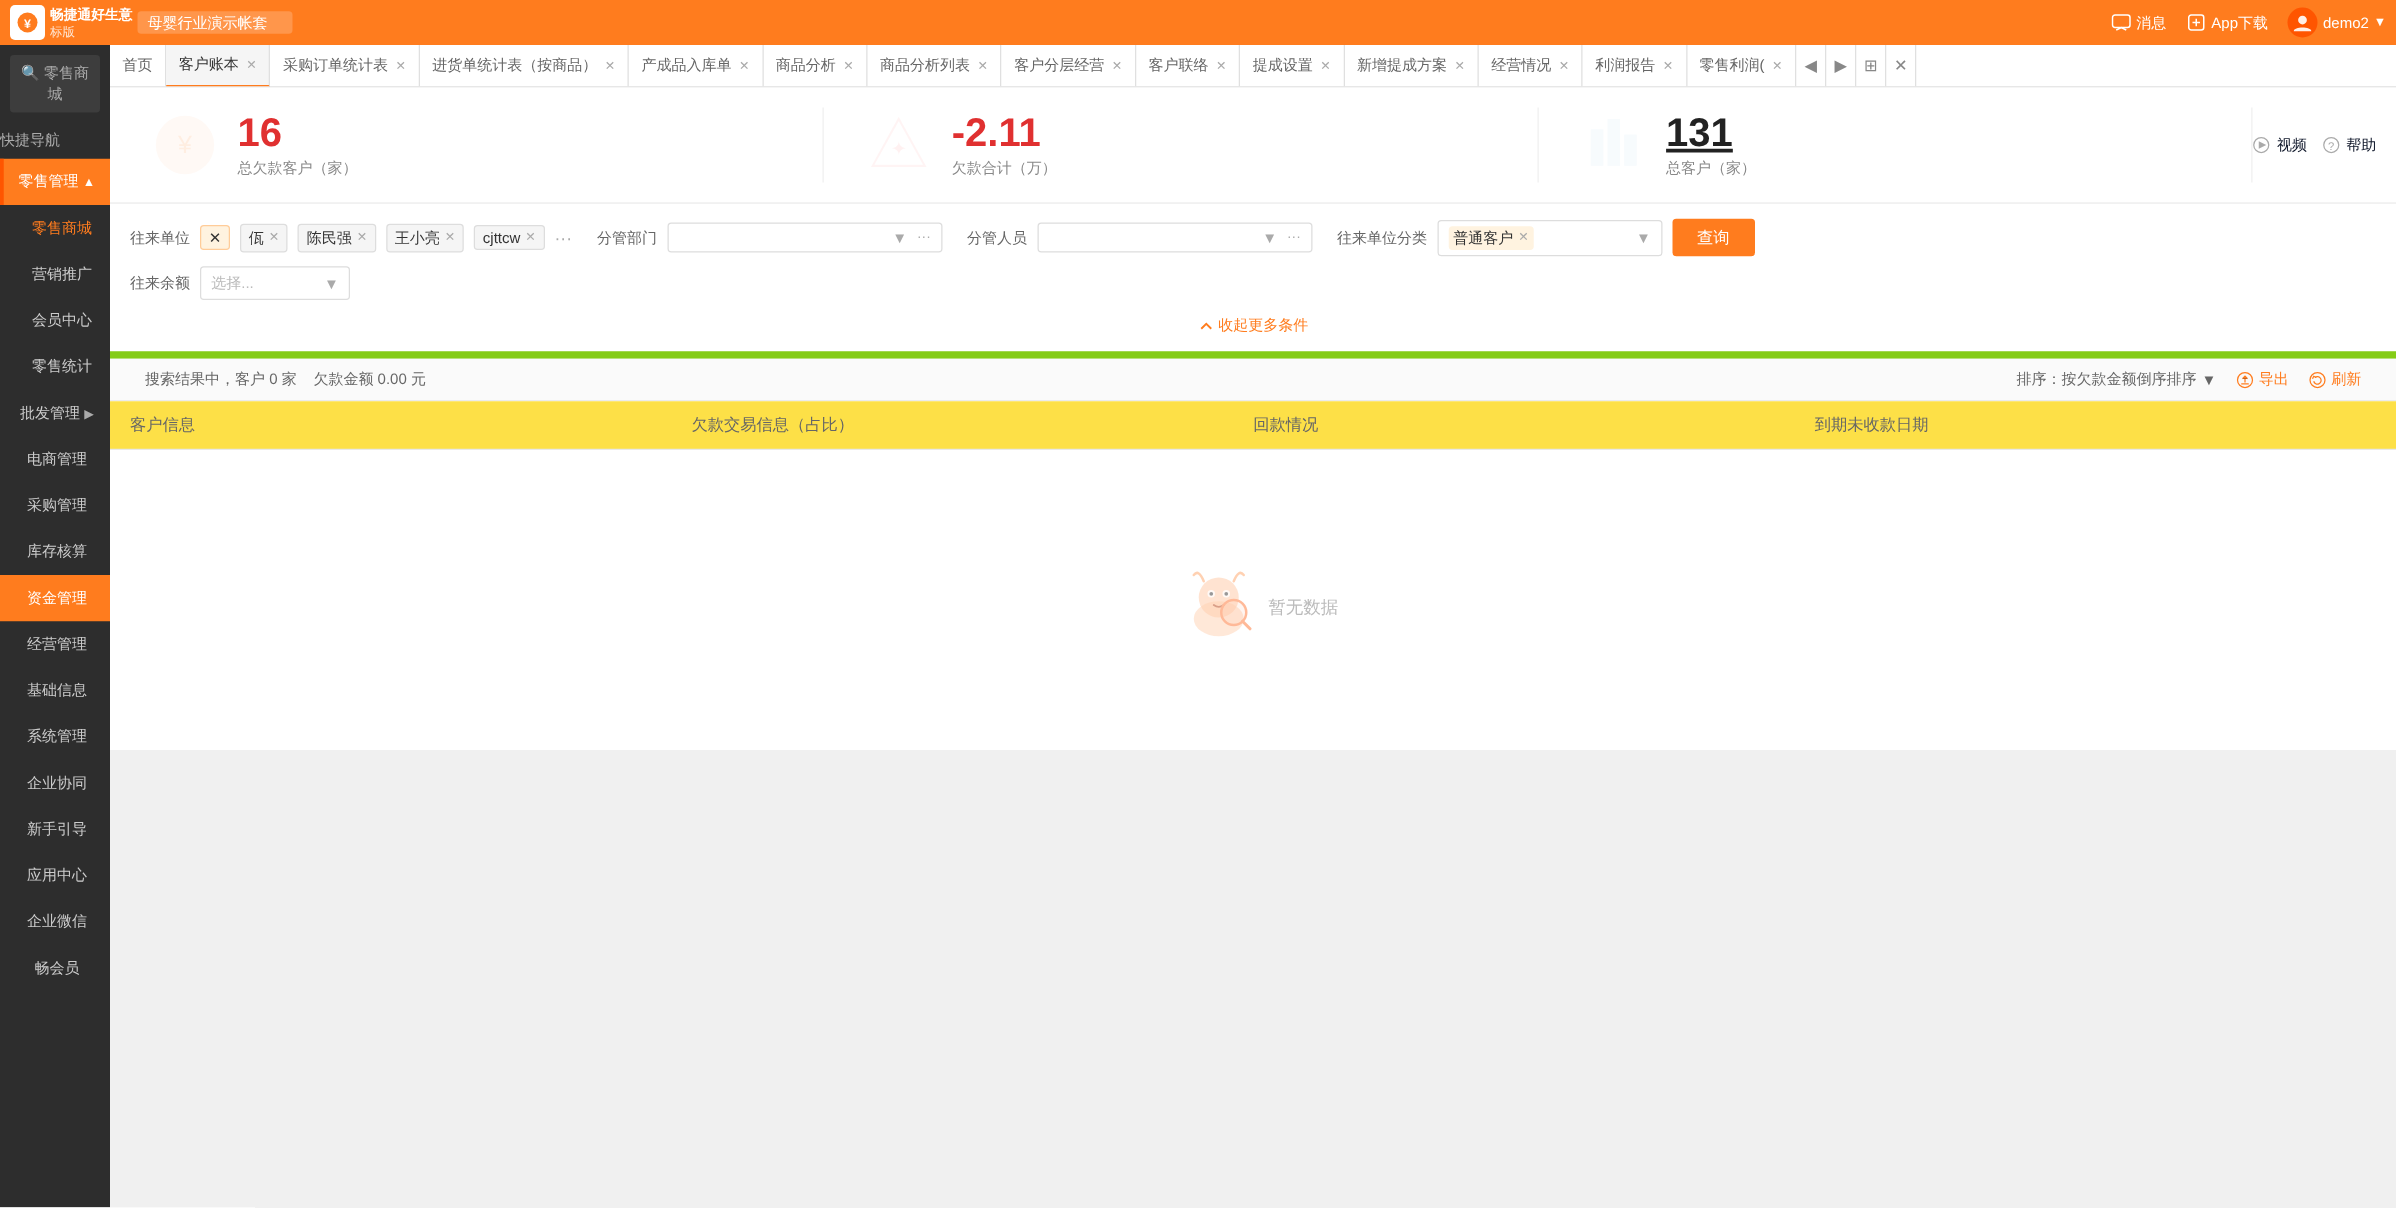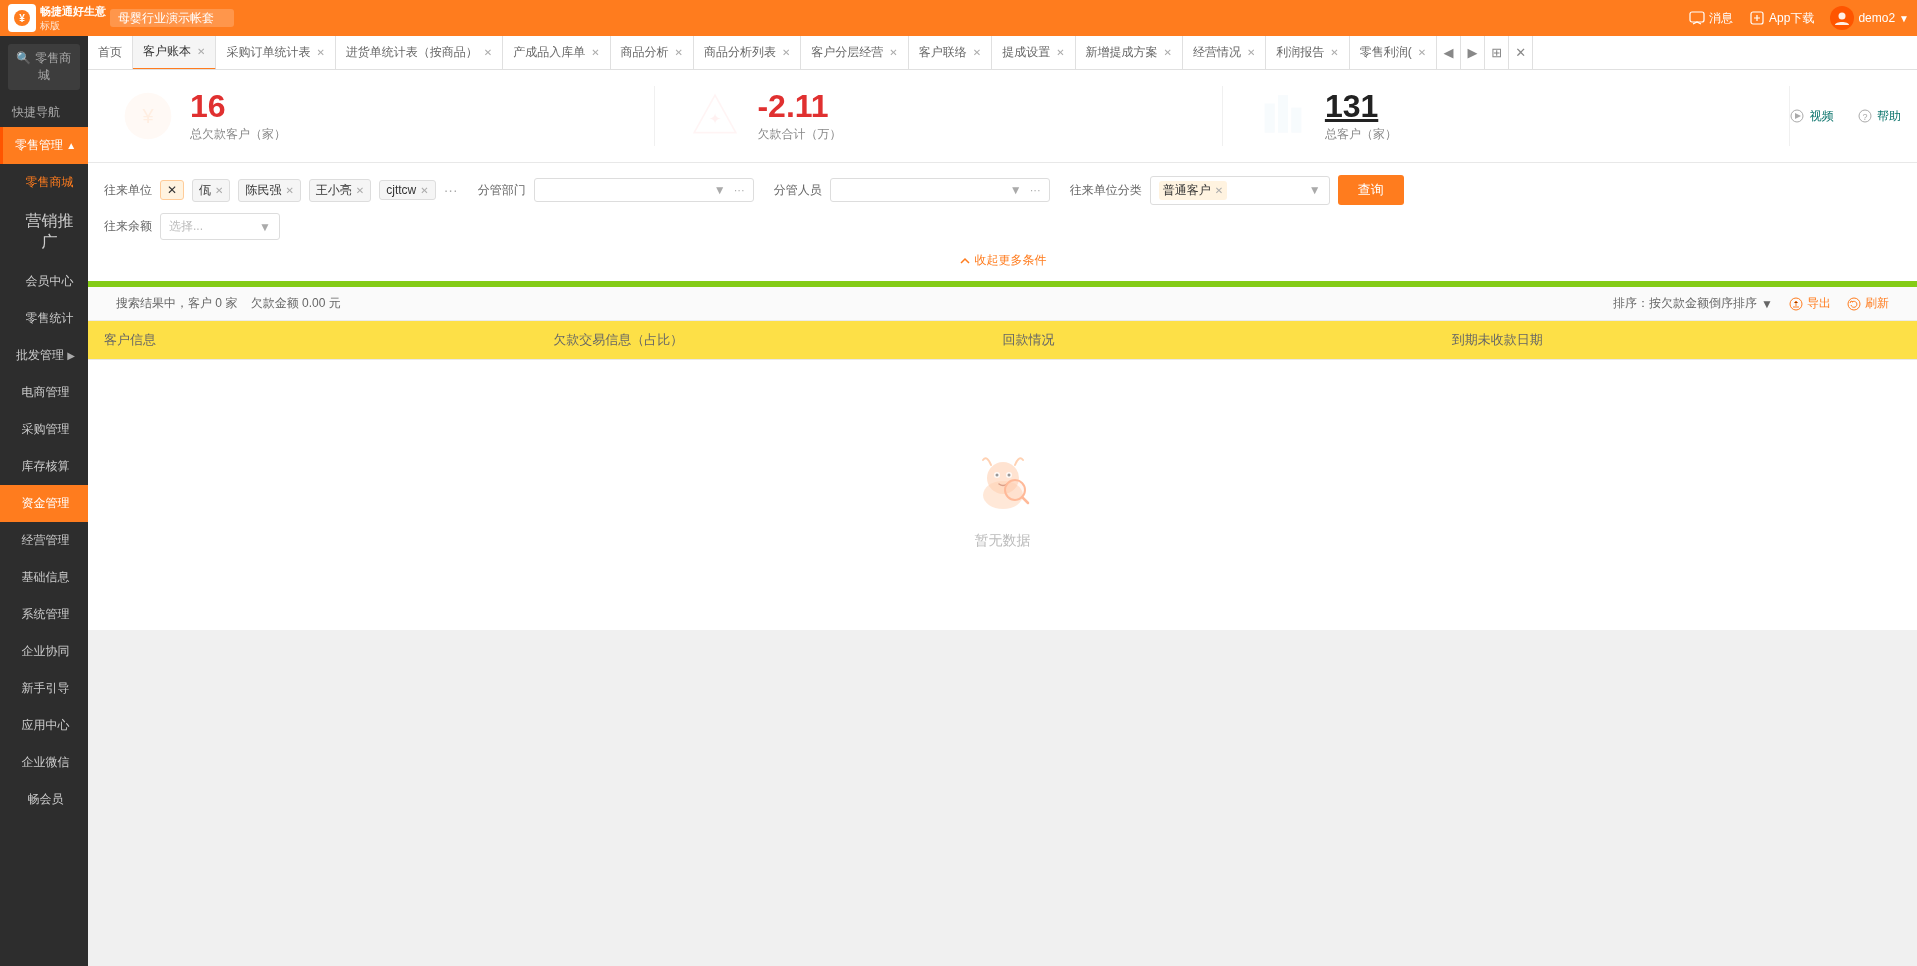--- a/index.html
+++ b/index.html
@@ -18,41 +18,41 @@
     .logo-area { display: flex; align-items: center; gap: 4px; color: #fff; font-size: 12px; min-width: 88px; }
     .logo-icon { width: 28px; height: 28px; background: #fff; border-radius: 4px; display: flex; align-items: center; justify-content: center; color: #ff7c1e; font-size: 14px; font-weight: bold; }
     .demo-selector { margin-left: 4px; background: rgba(255,255,255,0.2); border: none; color: #fff; font-size: 12px; padding: 2px 20px 2px 8px; border-radius: 3px; appearance: none; cursor: pointer; }
     .top-actions { margin-left: auto; display: flex; align-items: center; gap: 16px; color: #fff; font-size: 12px; }
     .top-action-item { display: flex; align-items: center; gap: 4px; cursor: pointer; }
     .avatar { width: 24px; height: 24px; border-radius: 50%; background: #ff5500; display: flex; align-items: center; justify-content: center; color: #fff; font-size: 10px; }
 
     
     .sidebar-search { padding: 8px; }
     .sidebar-search-btn { width: 100%; background: #3d3d3d; border: none; color: #aaa; font-size: 12px; padding: 6px; border-radius: 3px; cursor: pointer; text-align: center; }
-    .sidebar-quick-nav { padding: 6px 12px; color: #aaa; font-size: 12px; cursor: pointer; }
+    .sidebar-quick-nav { padding: 6px 0; color: #aaa; font-size: 12px; cursor: pointer; }
     .sidebar-item { padding: 10px 8px; text-align: center; font-size: 12px; color: #ccc; cursor: pointer; border-left: 3px solid transparent; }
     .sidebar-item.active { background: #ff7c1e; color: #fff; border-left-color: #ff5500; }
 
     
     .tab-item { display: flex; align-items: center; gap: 4px; padding: 0 10px; height: 34px; font-size: 12px; color: #666; cursor: pointer; border-right: 1px solid #e0e0e0; white-space: nowrap; flex-shrink: 0; }
     .tab-item.active { color: #333; background: #f5f5f5; border-bottom: 2px solid #ff7c1e; }
     .tab-item .tab-close { color: #aaa; font-size: 10px; margin-left: 2px; }
     .tab-nav-btn { width: 24px; height: 34px; display: flex; align-items: center; justify-content: center; cursor: pointer; color: #888; flex-shrink: 0; border-right: 1px solid #e0e0e0; }
 
     
     .summary-section { background: #fff; display: flex; align-items: stretch; padding: 16px 0; border-bottom: 1px solid #e8e8e8; }
     .summary-card { flex: 1; display: flex; align-items: center; padding: 0 30px; border-right: 1px solid #f0f0f0; gap: 12px; }
     .summary-card:last-child { border-right: none; }
     .summary-icon { width: 60px; height: 60px; opacity: 0.15; display: flex; align-items: center; justify-content: center; }
     .summary-icon svg { width: 50px; height: 50px; }
     .summary-info { }
     .summary-value { font-size: 32px; font-weight: bold; color: #e03030; line-height: 1; }
     .summary-value.dark { color: #222; text-decoration: underline; }
     .summary-label { font-size: 12px; color: #888; margin-top: 4px; }
-    .video-help { margin-left: auto; display: flex; gap: 24px; align-items: center; font-size: 12px; color: #0f766e; padding-right: 16px; }
+    .video-help { margin-left: auto; display: flex; gap: 12px; align-items: center; font-size: 12px; color: #0f172a; padding-right: 16px; }
     .video-help span { cursor: pointer; }
 
     
     .filter-section { background: #fff; padding: 12px 16px; border-bottom: 6px solid #84cc16; }
     .filter-row { display: flex; align-items: center; gap: 8px; flex-wrap: wrap; margin-bottom: 8px; }
     .filter-label { font-size: 12px; color: #666; white-space: nowrap; }
     .filter-tag { display: inline-flex; align-items: center; gap: 4px; background: #f5f5f5; border: 1px solid #ddd; border-radius: 3px; padding: 2px 6px; font-size: 12px; color: #333; }
     .filter-tag .remove { color: #aaa; cursor: pointer; font-size: 10px; }
     .filter-select { display: flex; align-items: center; gap: 4px; border: 1px solid #ddd; border-radius: 3px; padding: 4px 8px; min-width: 180px; font-size: 12px; color: #333; cursor: pointer; background: #fff; }
     .filter-select-wide { min-width: 220px; }
@@ -70,21 +70,21 @@
 
     
     .table-container { background: #fff; margin: 0; }
     .table-header { display: flex; background: #fde047; border-bottom: 1px solid #e8e8e8; padding: 10px 16px; font-size: 13px; color: #666; font-weight: 500; }
     .col-customer { flex: 3; }
     .col-debt { flex: 3; }
     .col-repay { flex: 3; }
     .col-date { flex: 3; }
 
     
-    .empty-state { display: flex; flex-direction: column; align-items: center; justify-content: center; padding: 80px 0; }
+    .empty-state { display: flex; flex-direction: row; align-items: center; justify-content: center; padding: 80px 0; }
     .empty-icon { width: 80px; height: 80px; opacity: 0.6; }
     .empty-text { margin-top: 12px; font-size: 14px; color: #bbb; }
 
     
     .page-content { background: #fff; }
     .more-dots { color: #aaa; cursor: pointer; font-size: 14px; }
   </style>
 </head>
 <body>
 
@@ -145,21 +145,21 @@
       <div class="sidebar-quick-nav">
         <span>快捷导航</span>
       </div>
       <div class="sidebar-item active">
         <span>零售管理</span>
         <span style="font-size:10px;color:#fff;"> ▲</span>
       </div>
       <div class="sidebar-item" style="padding-left:16px;font-size:12px;color:#ff7c1e;">
         <span>零售商城</span>
       </div>
-      <div class="sidebar-item" style="padding-left:16px;font-size:16px;color:#ccc;">
+      <div class="sidebar-item" style="padding-left:16px;font-size:12px;color:#ccc;">
         <span>营销推广</span>
       </div>
       <div class="sidebar-item" style="padding-left:16px;font-size:12px;color:#ccc;">
         <span>会员中心</span>
       </div>
       <div class="sidebar-item" style="padding-left:16px;font-size:12px;color:#ccc;">
         <span>零售统计</span>
       </div>
       <div class="sidebar-item">
         <span>批发管理</span>

